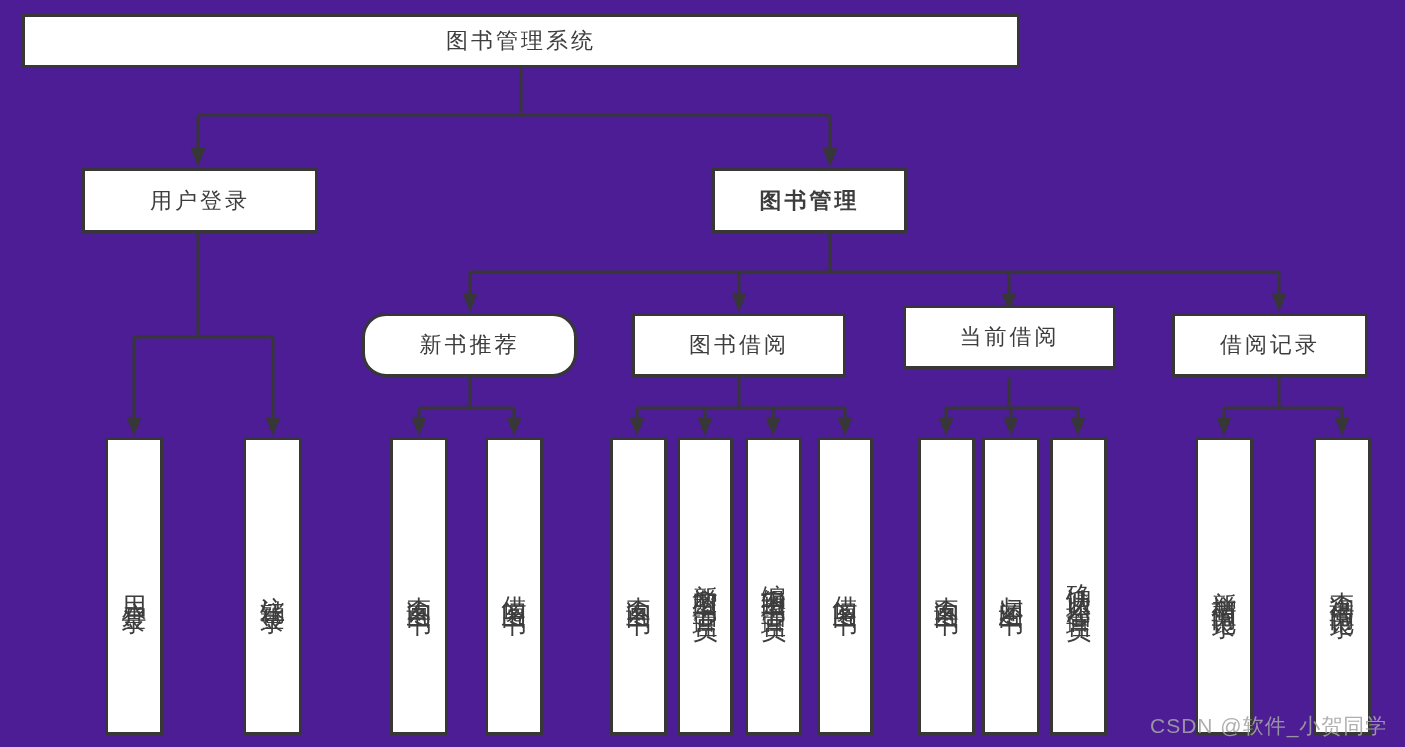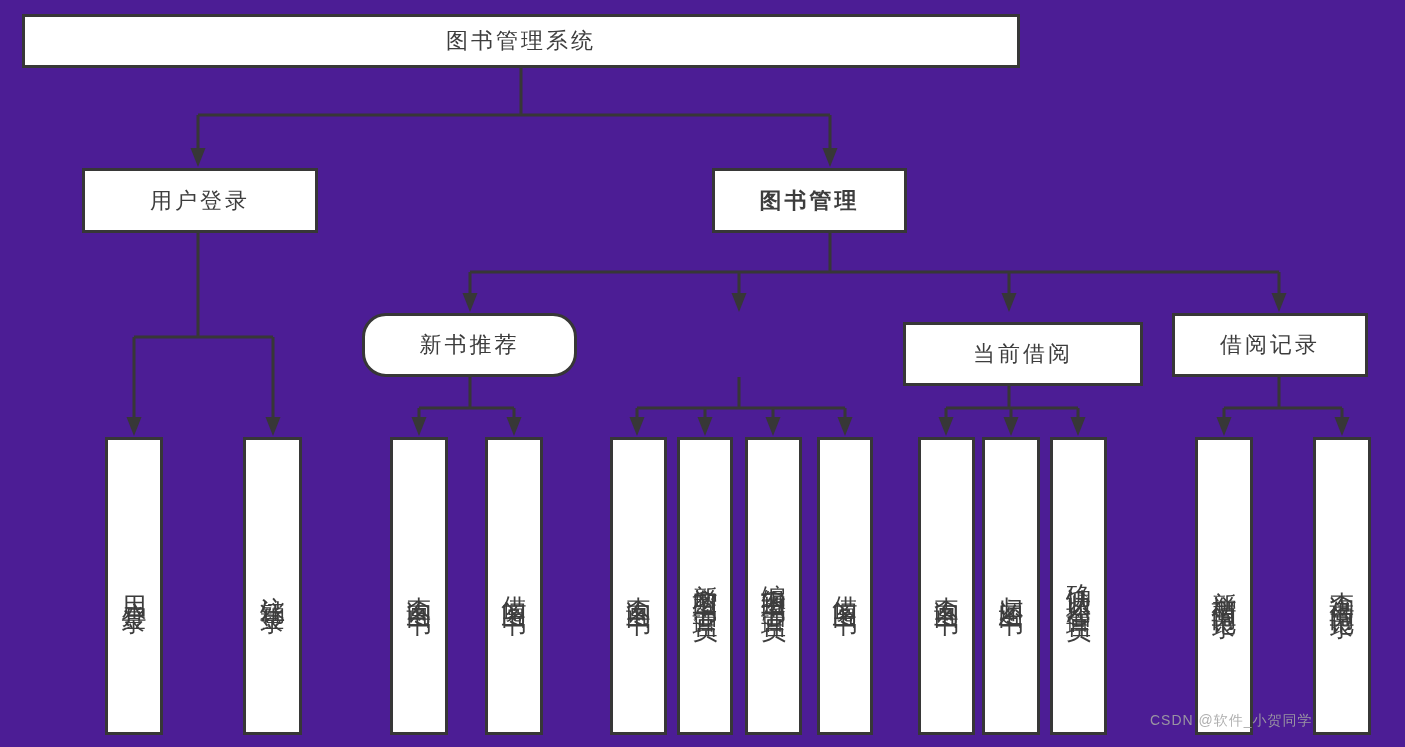--- a/index.html
+++ b/index.html
@@ -42,21 +42,21 @@
     font-size: 25px;
     letter-spacing: 5px;
     line-height: 1;
     top: 437px;
     height: 298px;
   }
   .watermark {
     position: absolute;
     left: 1150px;
     top: 712px;
-    font-size: 14px;
+    font-size: 21px;
     letter-spacing: 1px;
     color: rgba(164, 164, 164, 0.88);
     white-space: nowrap;
     z-index: 5;
   }
 </style>
 </head>
 <body>
 
 <div class="canvas">
@@ -110,21 +110,22 @@
       <polygon points="1334.5,417 1349.5,417 1342,436"></polygon>
     </g>
   </svg>
 
   <div class="node h" style="left:22px; top:14px; width:998px; height:54px;">图书管理系统</div>
 
   <div class="node h" style="left:82px; top:168px; width:236px; height:65px;">用户登录</div>
   <div class="node h" style="left:712px; top:168px; width:195px; height:65px;font-weight:bold;">图书管理</div>
 
   <div class="node h" style="left:362px; top:313px; width:215px; height:64px;border-radius:24px;">新书推荐</div>
-  <div class="node h" style="left:903px; top:322px; width:240px; height:64px;text-align:center;">当前借阅</div>
+  <div class="node h" style="left:632px; top:313px; width:214px; height:64px;">图书借阅</div>
+  <div class="node h" style="left:903px; top:305px; width:213px; height:64px;text-align:center;">当前借阅</div>
   <div class="node h" style="left:1172px; top:313px; width:196px; height:64px;">借阅记录</div>
 
   <div class="node v" style="left:105px; width:58px;">用户登录</div>
   <div class="node v" style="left:243px; width:59px;">注销登录</div>
 
   <div class="node v" style="left:390px; width:58px;">查询图书</div>
   <div class="node v" style="left:485px; width:58px;">借阅图书</div>
 
   <div class="node v" style="left:610px; width:57px;">查询图书</div>
   <div class="node v" style="left:677px; width:56px;">新增图书（管理员）</div>

